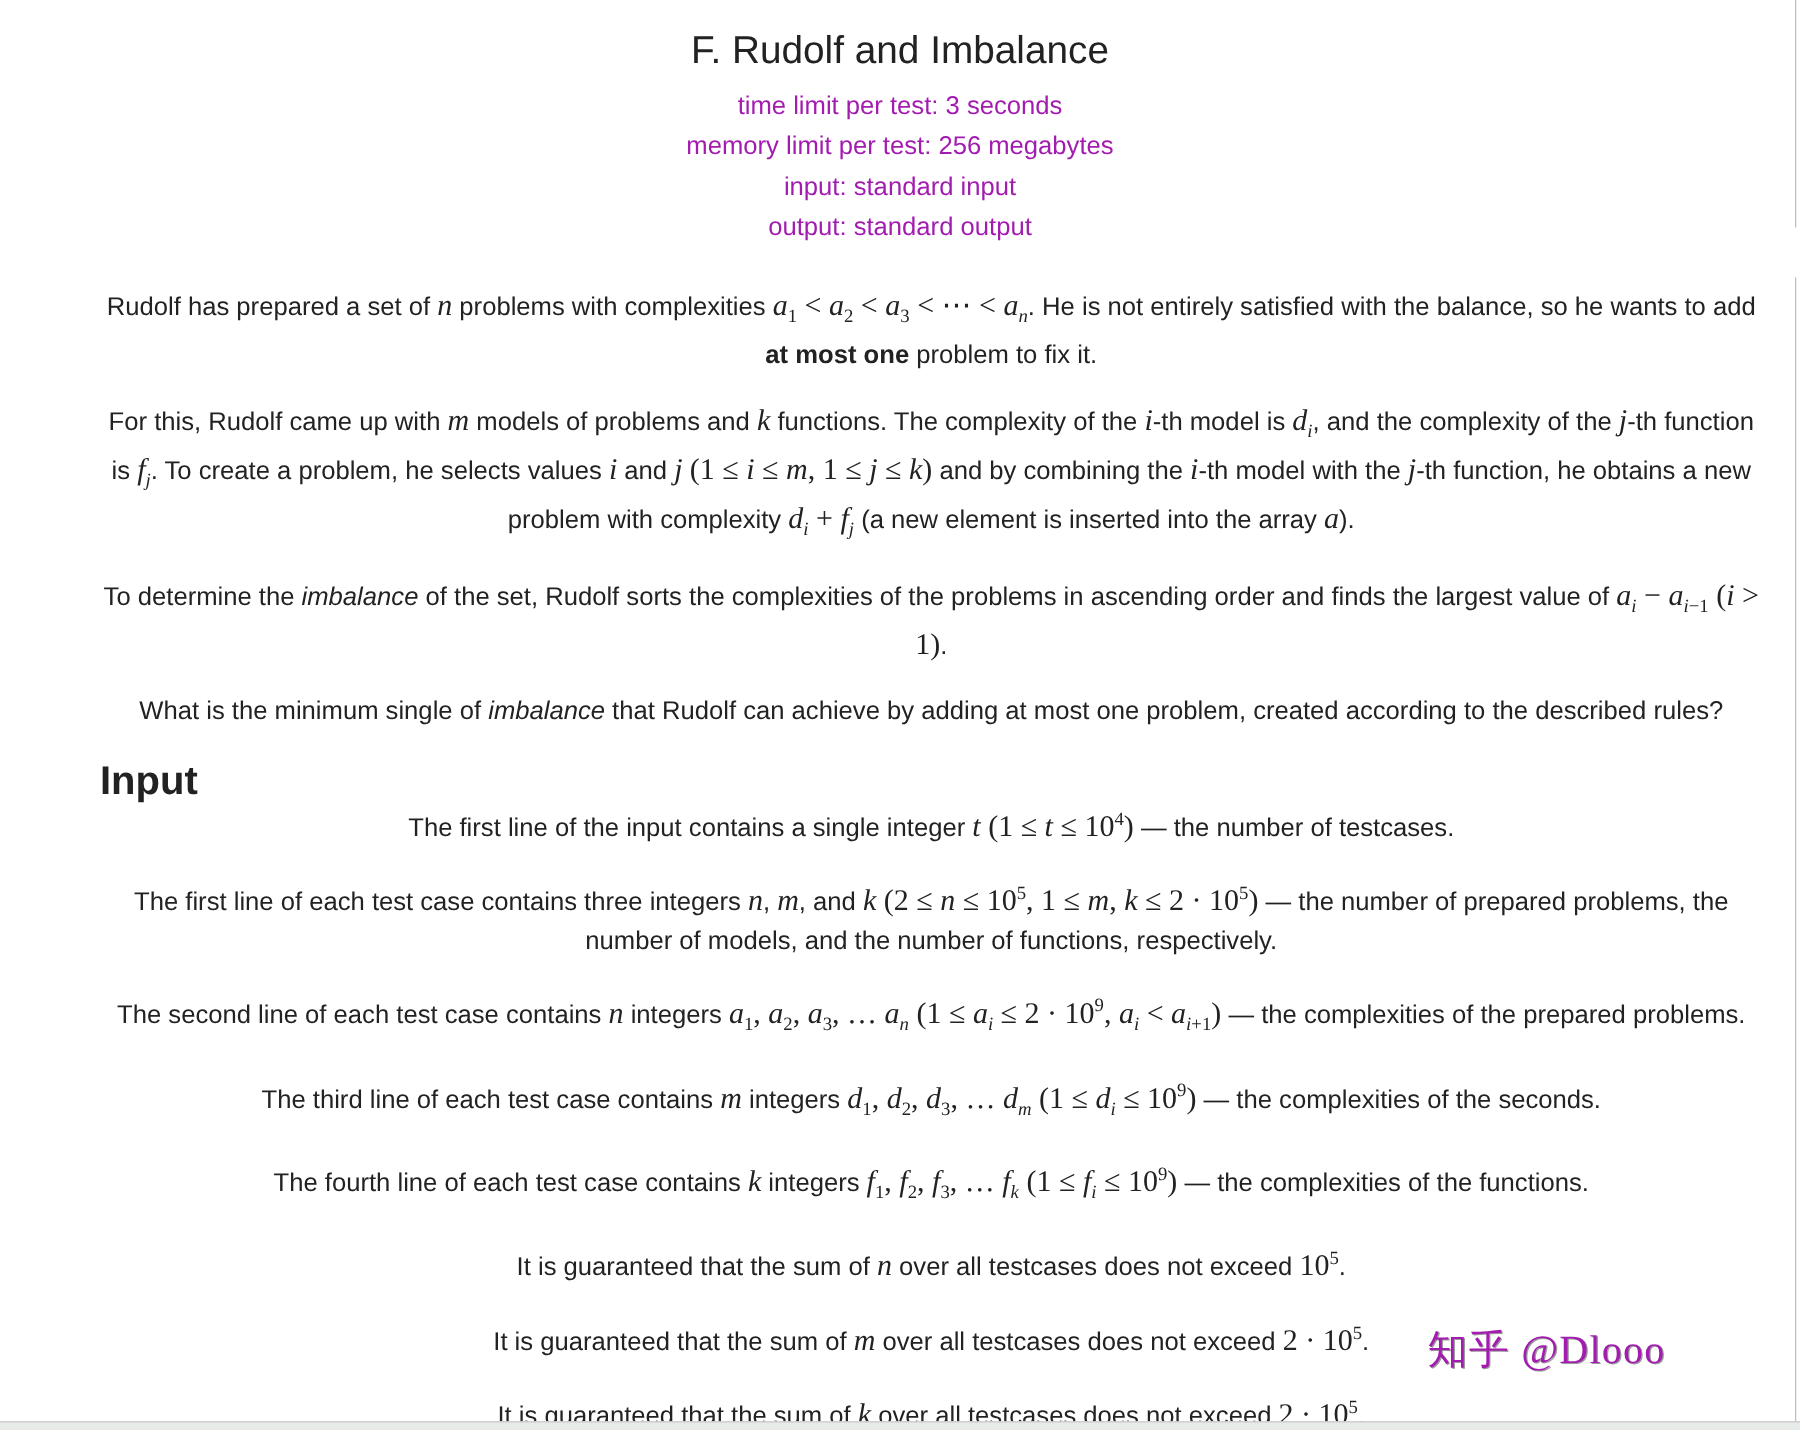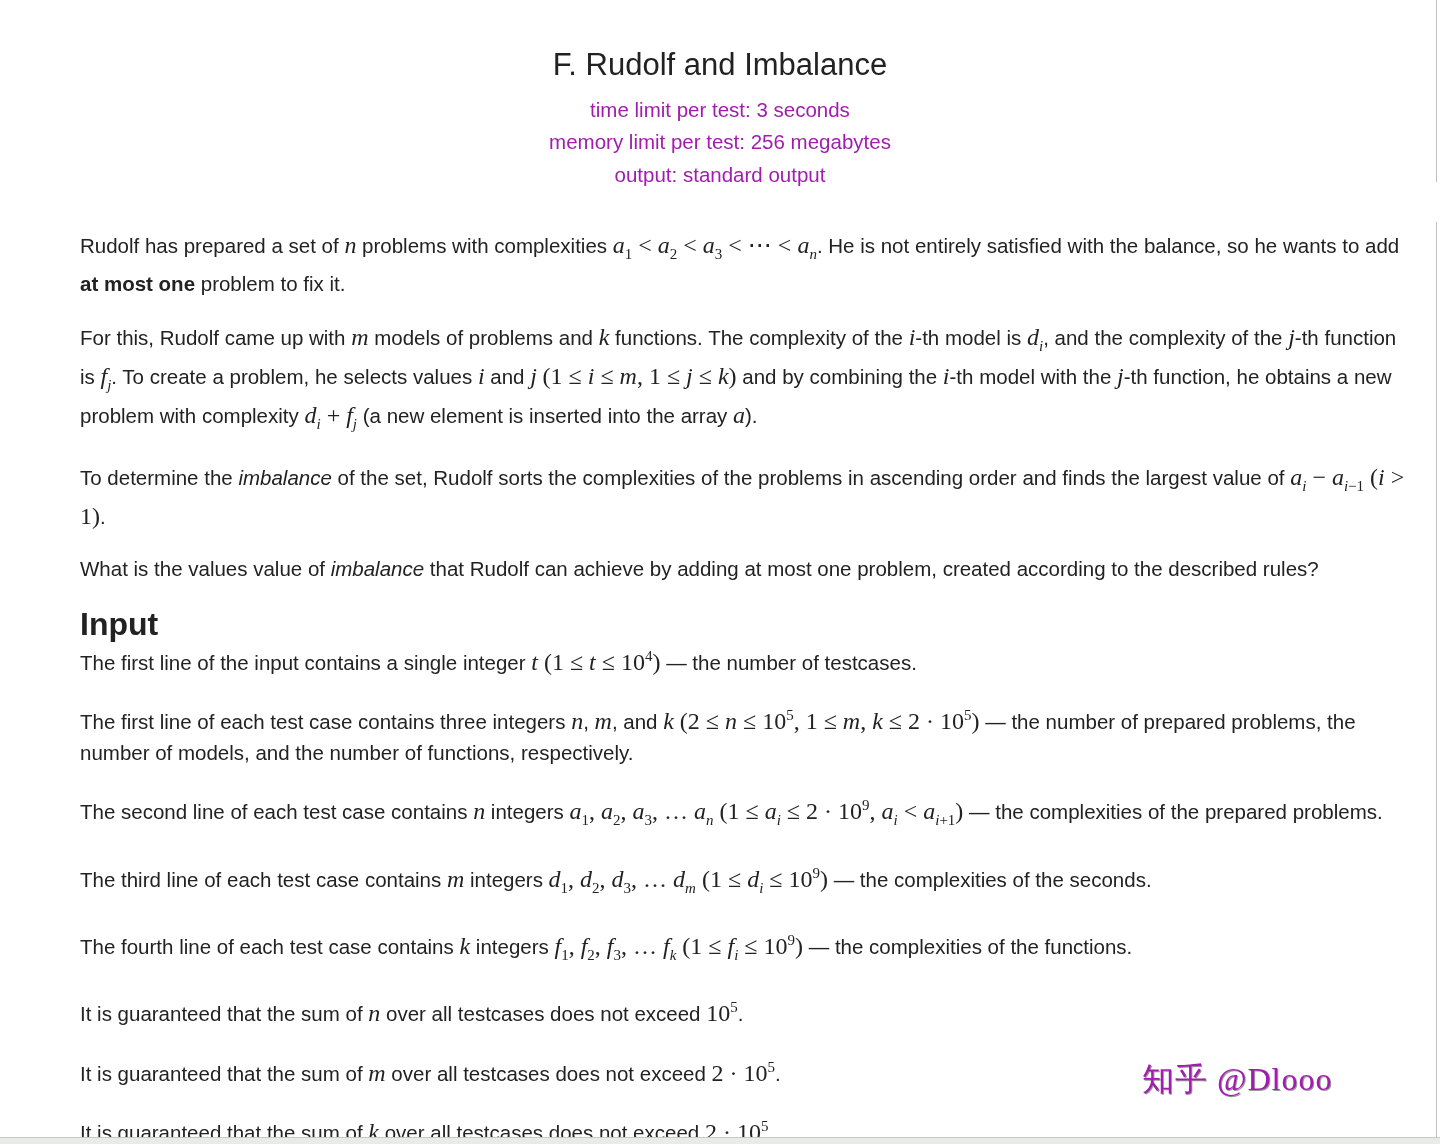--- a/index.html
+++ b/index.html
@@ -1,25 +1,25 @@
 <!DOCTYPE html>
 <html><head>
 <meta charset="utf-8">
 <style>
   html, body { margin: 0; padding: 0; background: #ffffff; }
   body {
     width: 1440px; height: 1144px; overflow: hidden; position: relative;
     font-family: "Liberation Sans", sans-serif; color: #222222;
   }
   .page { position: absolute; left: 0; top: 0; width: 1440px; height: 1144px; }
-  .header { text-align: center; padding-top: 44px; }
+  .header { text-align: center; padding-top: 19px; }
   .title { font-size: 31px; line-height: 42px; color: #222; margin: 0 0 8px 0; font-weight: normal; }
   .limit { font-size: 20.5px; line-height: 32.3px; color: #a21caf; }
   .content { position: absolute; left: 80px; top: 230px; width: 1330px; }
-  p { margin: 0; font-size: 20.5px; line-height: 30.5px; }
+  p { margin: 0; font-size: 20.5px; line-height: 30.5px; text-align: center; }
   .para { margin-bottom: 22px; }
   .m { font-family: "Liberation Serif", "DejaVu Serif", serif; font-style: italic; font-size: 24px; }
   .n { font-family: "Liberation Serif", "DejaVu Serif", serif; font-style: normal; font-size: 24px; }
   sub, sup { font-size: 15px; font-style: normal; }
   sub.i, sup.i { font-style: italic; }
   .section-title { font-size: 32px; font-weight: bold; line-height: 30px; margin: 0 0 2px 0; }
   .right-border-1 { position: absolute; left: 1436px; top: 0; width: 1px; height: 182px; background: #bfbfbf; }
   .right-border-2 { position: absolute; left: 1436px; top: 222px; width: 1px; height: 922px; background: #bfbfbf; }
   .bottom-bar { position: absolute; left: 0; top: 1137px; width: 1440px; height: 7px; background: #e8ece9; border-top: 1px solid #c8c8c8; }
   .watermark {
@@ -29,39 +29,40 @@
 </style>
 </head>
 <body>
 
 <div class="page">
 
   <div class="header">
     <div class="title">F. Rudolf and Imbalance</div>
     <div class="limit">time limit per test: 3 seconds</div>
     <div class="limit">memory limit per test: 256 megabytes</div>
+    <div class="limit">input: standard input</div>
     <div class="limit">output: standard output</div>
   </div>
 
   <div class="content">
 
     <p class="para">
       <span>Rudolf has prepared a set of </span><span class="m">n</span><span> problems with complexities </span><span class="m">a<sub>1</sub> <span class="n">&lt;</span> a<sub>2</sub> <span class="n">&lt;</span> a<sub>3</sub> <span class="n">&lt; ⋯ &lt;</span> a<sub class="i">n</sub></span><span>. He is not entirely satisfied with the balance, so he wants to add </span><b>at most one</b><span> problem to fix it.</span>
     </p>
 
     <p class="para">
       <span>For this, Rudolf came up with </span><span class="m">m</span><span> models of problems and </span><span class="m">k</span><span> functions. The complexity of the </span><span class="m">i</span><span>-th model is </span><span class="m"><span>d</span><sub class="i">i</sub></span><span>, and the complexity of the </span><span class="m">j</span><span>-th function is </span><span class="m"><span>f</span><sub class="i">j</sub></span><span>. To create a problem, he selects values </span><span class="m">i</span><span> and </span><span class="m">j</span> <span class="m"><span class="n">(1 ≤</span> i <span class="n">≤</span> m<span class="n">, 1 ≤</span> j <span class="n">≤</span> k<span class="n">)</span></span><span> and by combining the </span><span class="m">i</span><span>-th model with the </span><span class="m">j</span><span>-th function, he obtains a new problem with complexity </span><span class="m">d<sub class="i">i</sub> <span class="n">+</span> f<sub class="i">j</sub></span><span> (a new element is inserted into the array </span><span class="m">a</span><span>).</span>
     </p>
 
     <p class="para">
       <span>To determine the </span><i>imbalance</i><span> of the set, Rudolf sorts the complexities of the problems in ascending order and finds the largest value of </span><span class="m">a<sub class="i">i</sub> <span class="n">−</span> a<sub><i>i</i>−1</sub> <span class="n">(</span>i <span class="n">&gt; 1)</span></span><span>.</span>
     </p>
 
     <p class="para" style="margin-bottom:24px;">
-      <span>What is the values value of </span><i>imbalance</i><span> that Rudolf can achieve by adding at most one problem, created according to the described rules?</span>
+      <span>What is the minimum single of </span><i>imbalance</i><span> that Rudolf can achieve by adding at most one problem, created according to the described rules?</span>
     </p>
 
     <div class="section-title">Input</div>
 
     <p class="para">
       <span>The first line of the input contains a single integer </span><span class="m">t <span class="n">(1 ≤</span> t <span class="n">≤ 10<sup>4</sup>)</span></span><span> — the number of testcases.</span>
     </p>
 
     <p class="para">
       <span>The first line of each test case contains three integers </span><span class="m">n</span>, <span class="m">m</span>, and <span class="m">k <span class="n">(2 ≤</span> n <span class="n">≤ 10<sup>5</sup>, 1 ≤</span> m<span class="n">,</span> k <span class="n">≤ 2 · 10<sup>5</sup>)</span></span><span> — the number of prepared problems, the number of models, and the number of functions, respectively.</span>

